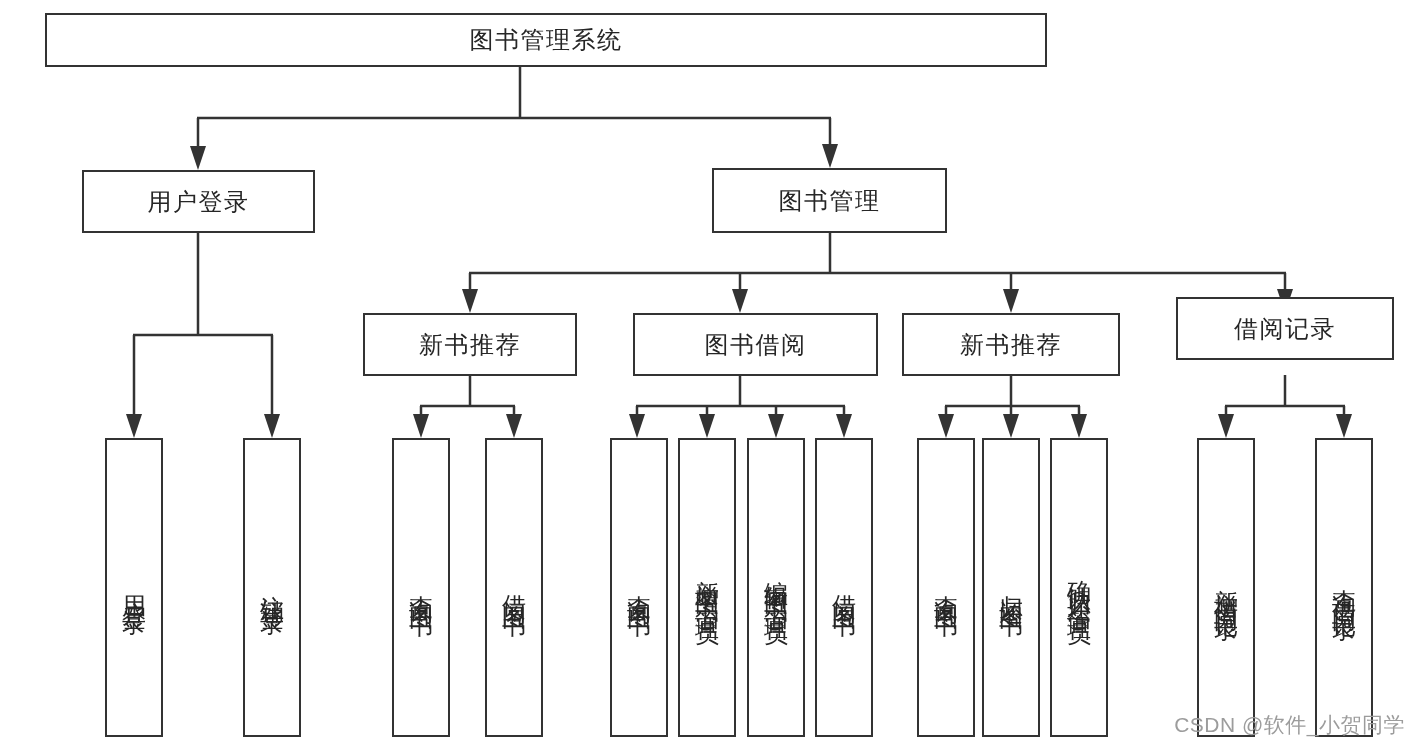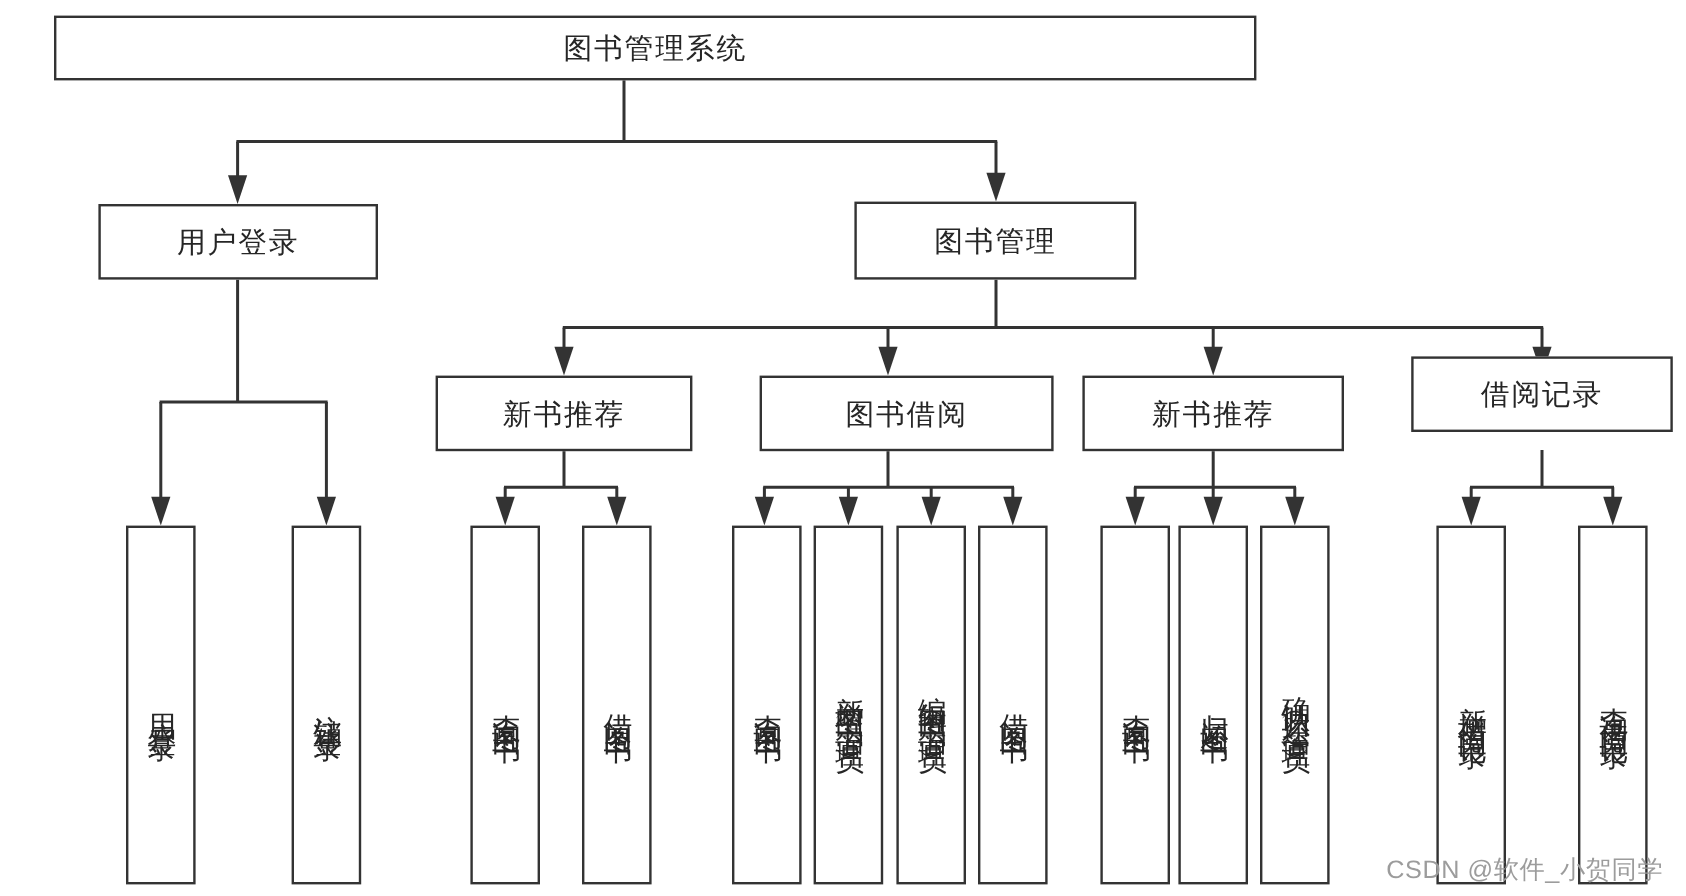--- a/index.html
+++ b/index.html
@@ -58,21 +58,21 @@
   .leaf > span {
     writing-mode: vertical-rl;
     text-orientation: mixed;
     font-size: 24px;
     line-height: 1;
     letter-spacing: 6px;
     white-space: nowrap;
   }
   .watermark {
     position: absolute;
-    right: 19px;
+    right: 0;
     top: 711px;
     font-size: 21px;
     letter-spacing: 0.5px;
     color: var(--color-watermark, #9c9c9c);
   }
 </style>
 </head>
 <body>
 
 <div class="canvas">

